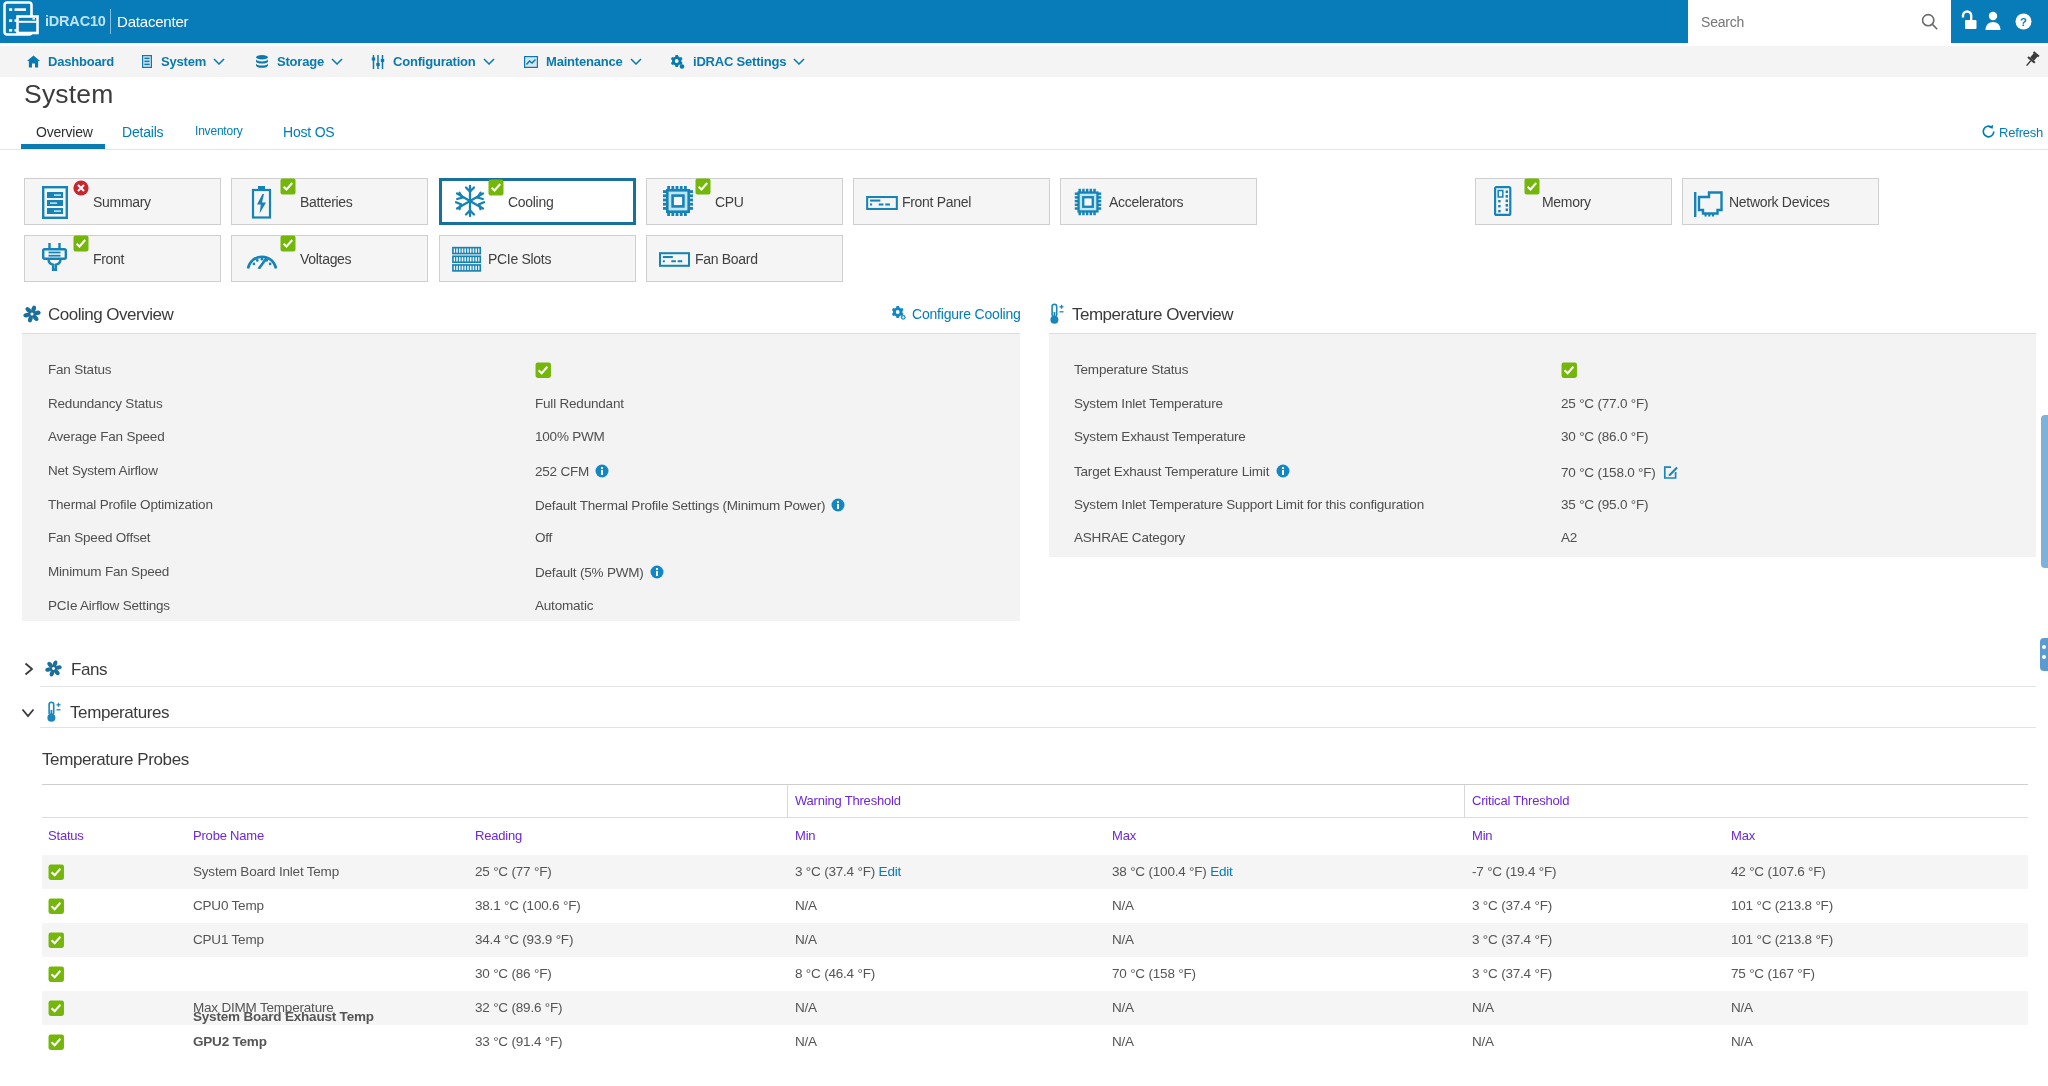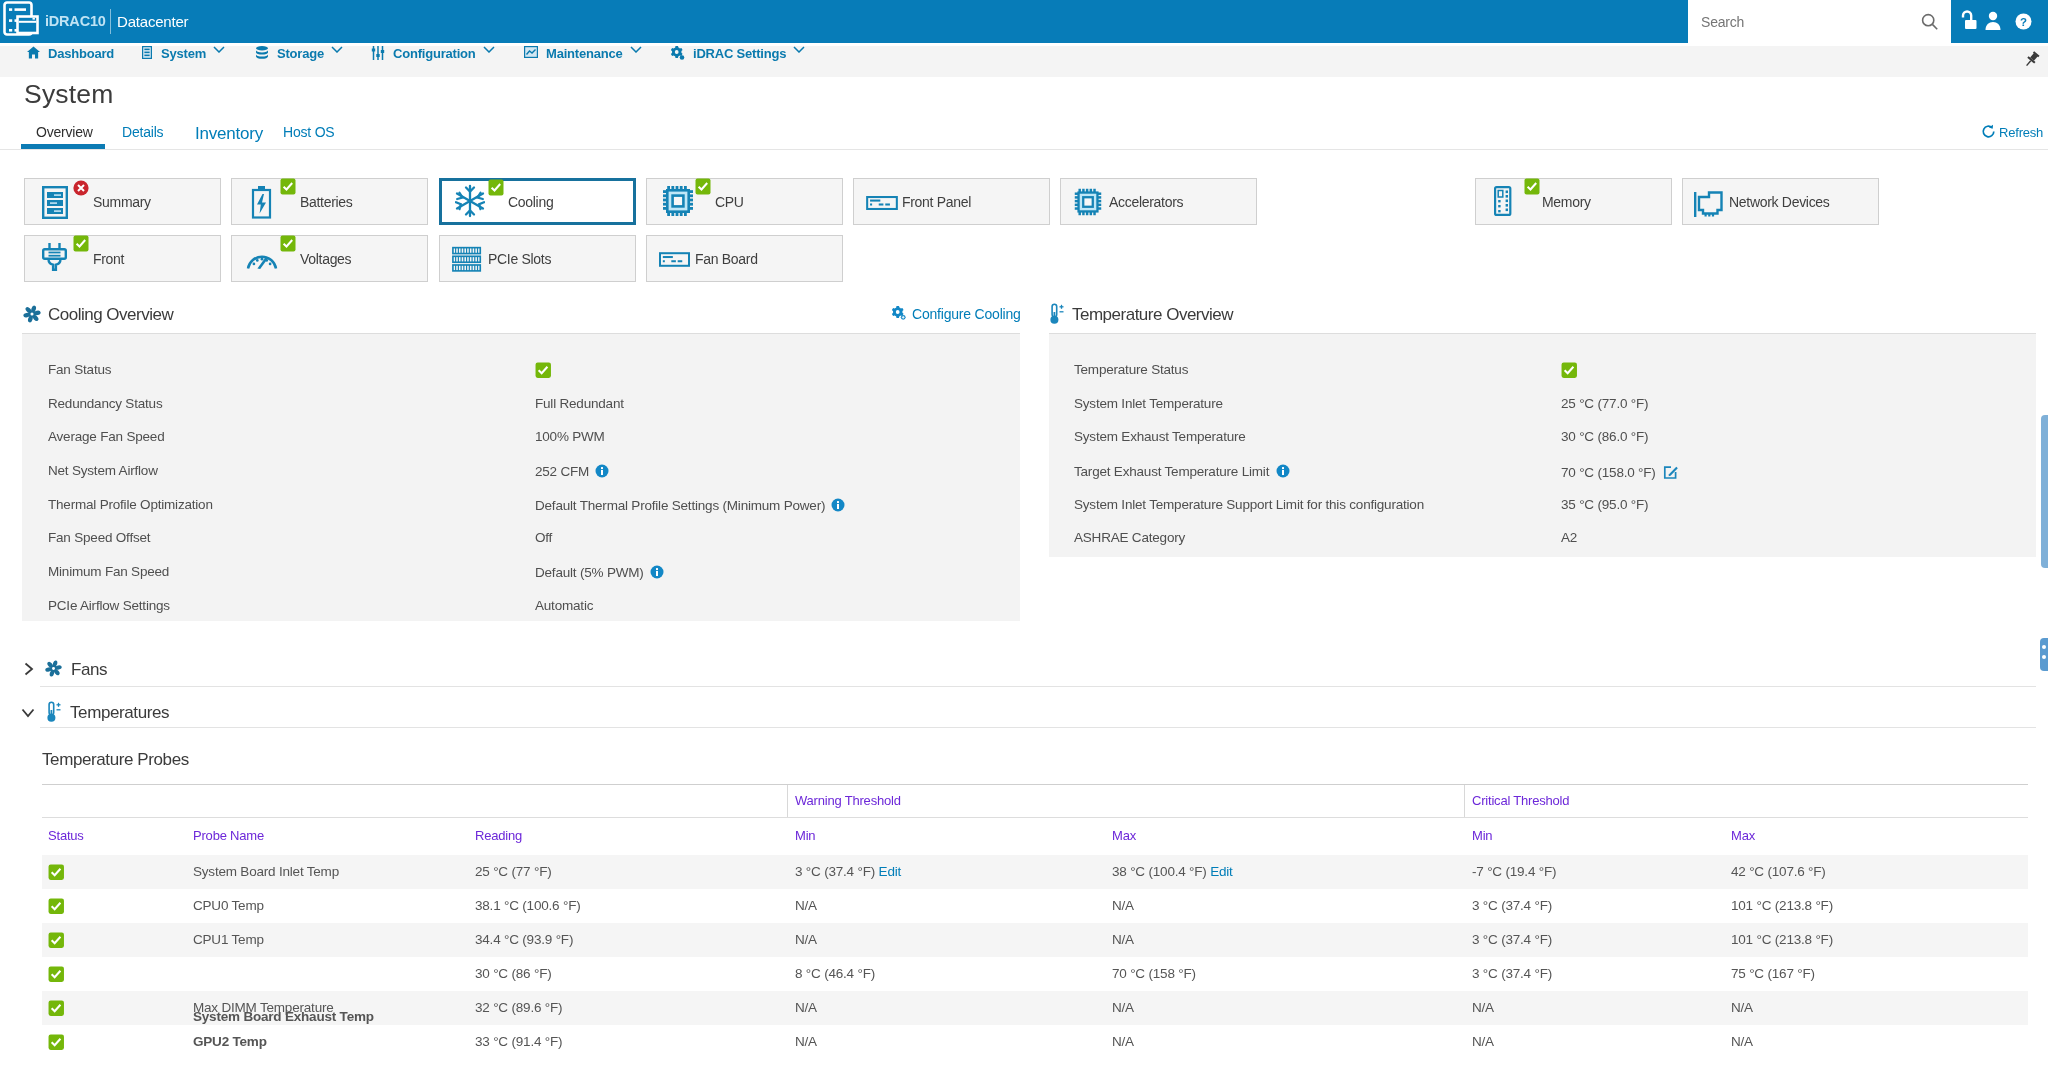--- a/index.html
+++ b/index.html
@@ -3,21 +3,21 @@
 <meta charset="utf-8">
 <style>
   html,body{margin:0;padding:0;}
   body{font-family:"Liberation Sans",sans-serif;background:#fff;letter-spacing:-0.2px;}
   #page{position:relative;width:2048px;height:1086px;overflow:hidden;background:#fff;}
   .ab{position:absolute;}
   .t{position:absolute;white-space:nowrap;line-height:1;}
   .blue{color:#007DB8;}
   .hdr{left:0;top:0;width:2048px;height:43px;background:#077CB8;}
   .navbar{left:0;top:46px;width:2048px;height:31px;background:#F4F4F4;}
-  .navitem{position:absolute;display:flex;color:#0A7AAE;font-size:13px;font-weight:bold;}
+  .navitem{position:absolute;display:flex;align-items:center;color:#0A7AAE;font-size:13px;font-weight:bold;}
   .tile{position:absolute;width:195px;height:45px;background:#F5F5F5;border:1px solid #CFCFCF;}
   .tilelab{position:absolute;left:68px;top:16px;font-size:14px;color:#3F3F3F;white-space:nowrap;line-height:1;letter-spacing:-0.3px;}
   .badge{position:absolute;left:48px;top:-1px;}
   .panel{position:absolute;background:#F3F3F3;}
   .plabel{position:absolute;font-size:13.5px;color:#4F4F4F;white-space:nowrap;line-height:1;}
   .pval{position:absolute;font-size:13.5px;color:#4F4F4F;white-space:nowrap;line-height:1;}
   .hline{position:absolute;height:1px;background:#DDDDDD;}
   .vline{position:absolute;width:1px;background:#DDDDDD;}
   .secthead{position:absolute;font-size:17px;color:#3B3B3B;white-space:nowrap;line-height:1;letter-spacing:-0.4px;}
   .cell{position:absolute;font-size:13.5px;color:#555555;white-space:nowrap;line-height:1;}
@@ -145,21 +145,21 @@
       <rect x="5.5" y="1" width="7" height="2" fill="#3A3A3A"></rect>
       <rect x="6.5" y="2.5" width="5" height="6" fill="#3A3A3A"></rect>
       <rect x="4.5" y="8.5" width="9" height="2" fill="#3A3A3A"></rect>
       <line x1="9" y1="10.5" x2="9" y2="17" stroke="#3A3A3A" stroke-width="1.4"></line>
     </g>
   </svg>
 
   <div class="t" style="left:24px;top:81px;font-size:26.5px;color:#3C3C3C;letter-spacing:0.2px;">System</div>
   <div class="t" style="left:36px;top:125px;font-size:14px;color:#2F2F2F;">Overview</div>
   <div class="t blue" style="left:122px;top:125px;font-size:14px;">Details</div>
-  <div class="t blue" style="left:195px;top:125px;font-size:17px;">Inventory</div>
+  <div class="t blue" style="left:195px;top:125px;font-size:12px;">Inventory</div>
   <div class="t blue" style="left:283px;top:125px;font-size:14px;">Host OS</div>
   <div class="ab" style="left:21px;top:144px;width:84px;height:5px;background:#0C7BB4;"></div>
   <div class="ab hline" style="left:0;top:149px;width:2048px;background:#E5E5E5;"></div>
   <svg class="ab" style="left:1981px;top:124px" width="15" height="15" viewBox="0 0 15 15">
     <path d="M12.8 7.5 a5.3 5.3 0 1 1 -1.8 -4" fill="none" stroke="#007DB8" stroke-width="1.7"></path>
     <polygon points="11.5,0.5 11.9,4.5 7.9,4.1" fill="#007DB8" transform="rotate(10 11 3.5)"></polygon>
   </svg>
   <div class="t blue" style="left:1999px;top:126px;font-size:13px;">Refresh</div>
 
   <div class="tile" style="left:231px;top:178px;">

